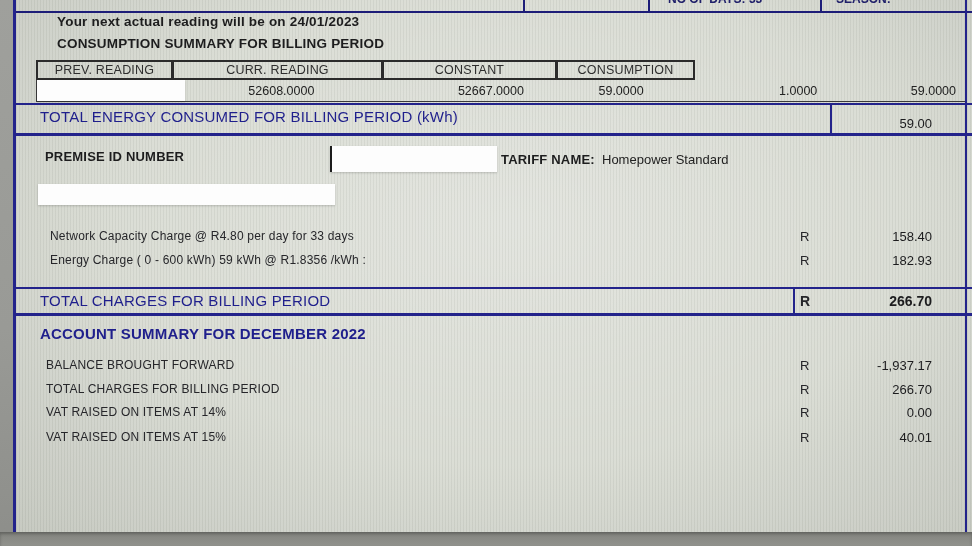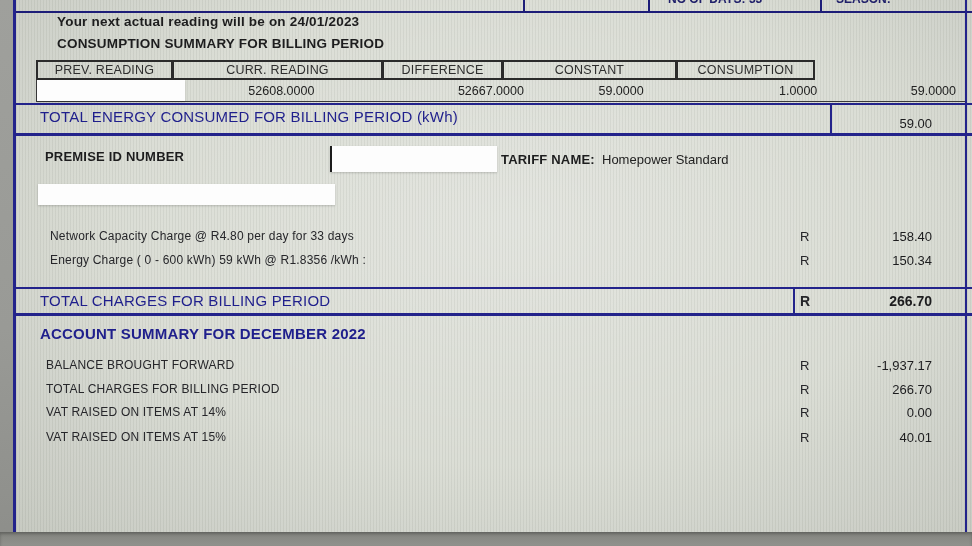--- a/index.html
+++ b/index.html
@@ -64,21 +64,20 @@
       <span class="frag" style="left:820px">SEASON:</span>
     </div>
 
     <div class="abs intro" style="left:41px;top:14px">Your next actual reading will be on 24/01/2023</div>
     <div class="abs intro" style="left:41px;top:36px">CONSUMPTION SUMMARY FOR BILLING PERIOD</div>
 
     <div id="meter-table">
       <div class="hrow">
         <div class="hcell c1">PREV. READING</div>
         <div class="hcell c2">CURR. READING</div>
-        <div class="hcell c3">DIFFERENCE</div>
         <div class="hcell c4">CONSTANT</div>
         <div class="hcell c5">CONSUMPTION</div>
       </div>
       <div class="vrow">
         <div class="vcell c0" style="justify-content:flex-start;padding:0">
           <div class="redact" style="width:148px;height:21px"></div>
         </div>
         <div class="vcell c1">52608.0000</div>
         <div class="vcell c2">52667.0000</div>
         <div class="vcell c3">59.0000</div>
@@ -100,21 +99,21 @@
     <div class="abs redact" style="left:22px;top:184px;width:297px;height:21px"></div>
 
     <div>
       <div class="item-label" style="left:34px;top:229px">Network Capacity Charge @ R4.80 per day for 33 days</div>
       <div class="currency" style="top:229px">R</div>
       <div class="amount" style="top:229px">158.40</div>
     </div>
     <div>
       <div class="item-label" style="left:34px;top:253px">Energy Charge ( 0 - 600 kWh) 59 kWh @ R1.8356  /kWh :</div>
       <div class="currency" style="top:253px">R</div>
-      <div class="amount" style="top:253px">150.34</div>
+      <div class="amount" style="top:253px">182.93</div>
     </div>
 
     <div class="band" style="top:287px;height:29px">
       <div class="band-label">TOTAL CHARGES FOR BILLING PERIOD</div>
       <div class="vdiv" style="left:777px"></div>
       <div class="currency blue" style="top:4px;font-weight:bold;font-size:14px">R</div>
       <div class="amount blue" style="top:4px;font-weight:bold;font-size:14px">266.70</div>
     </div>
 
     <div class="abs heading-blue" style="left:24px;top:325px">ACCOUNT SUMMARY FOR DECEMBER 2022</div>

